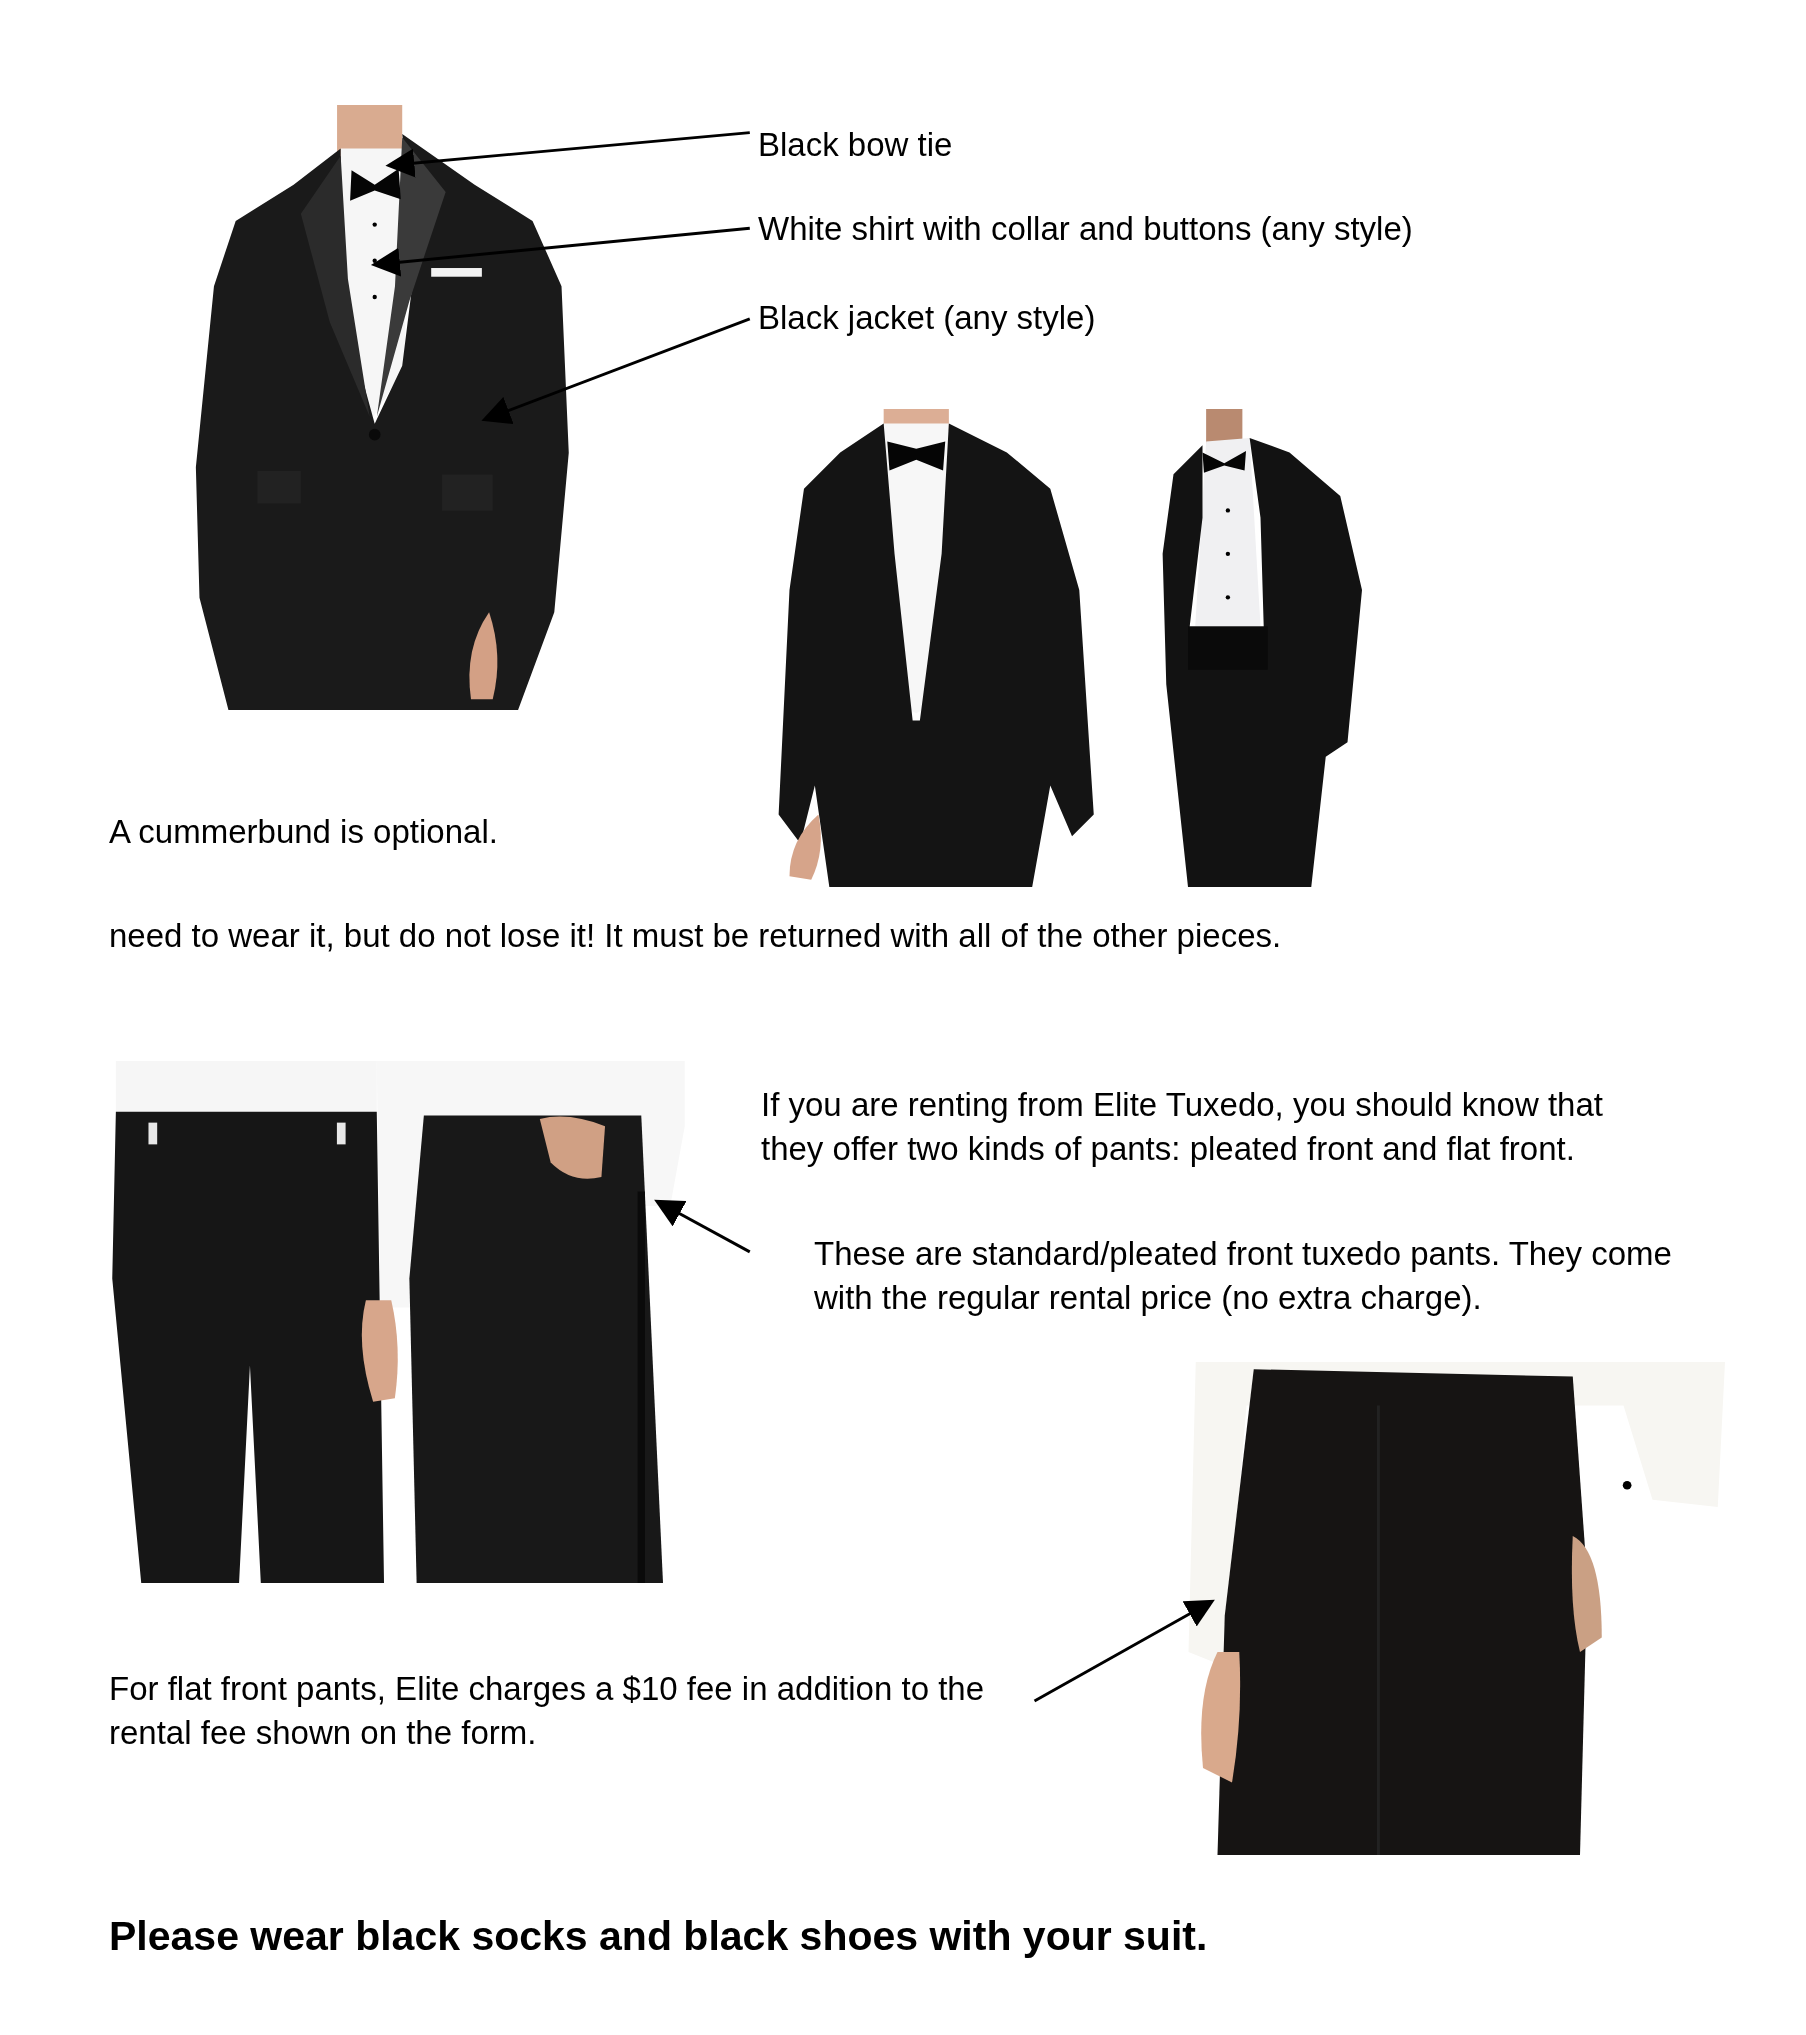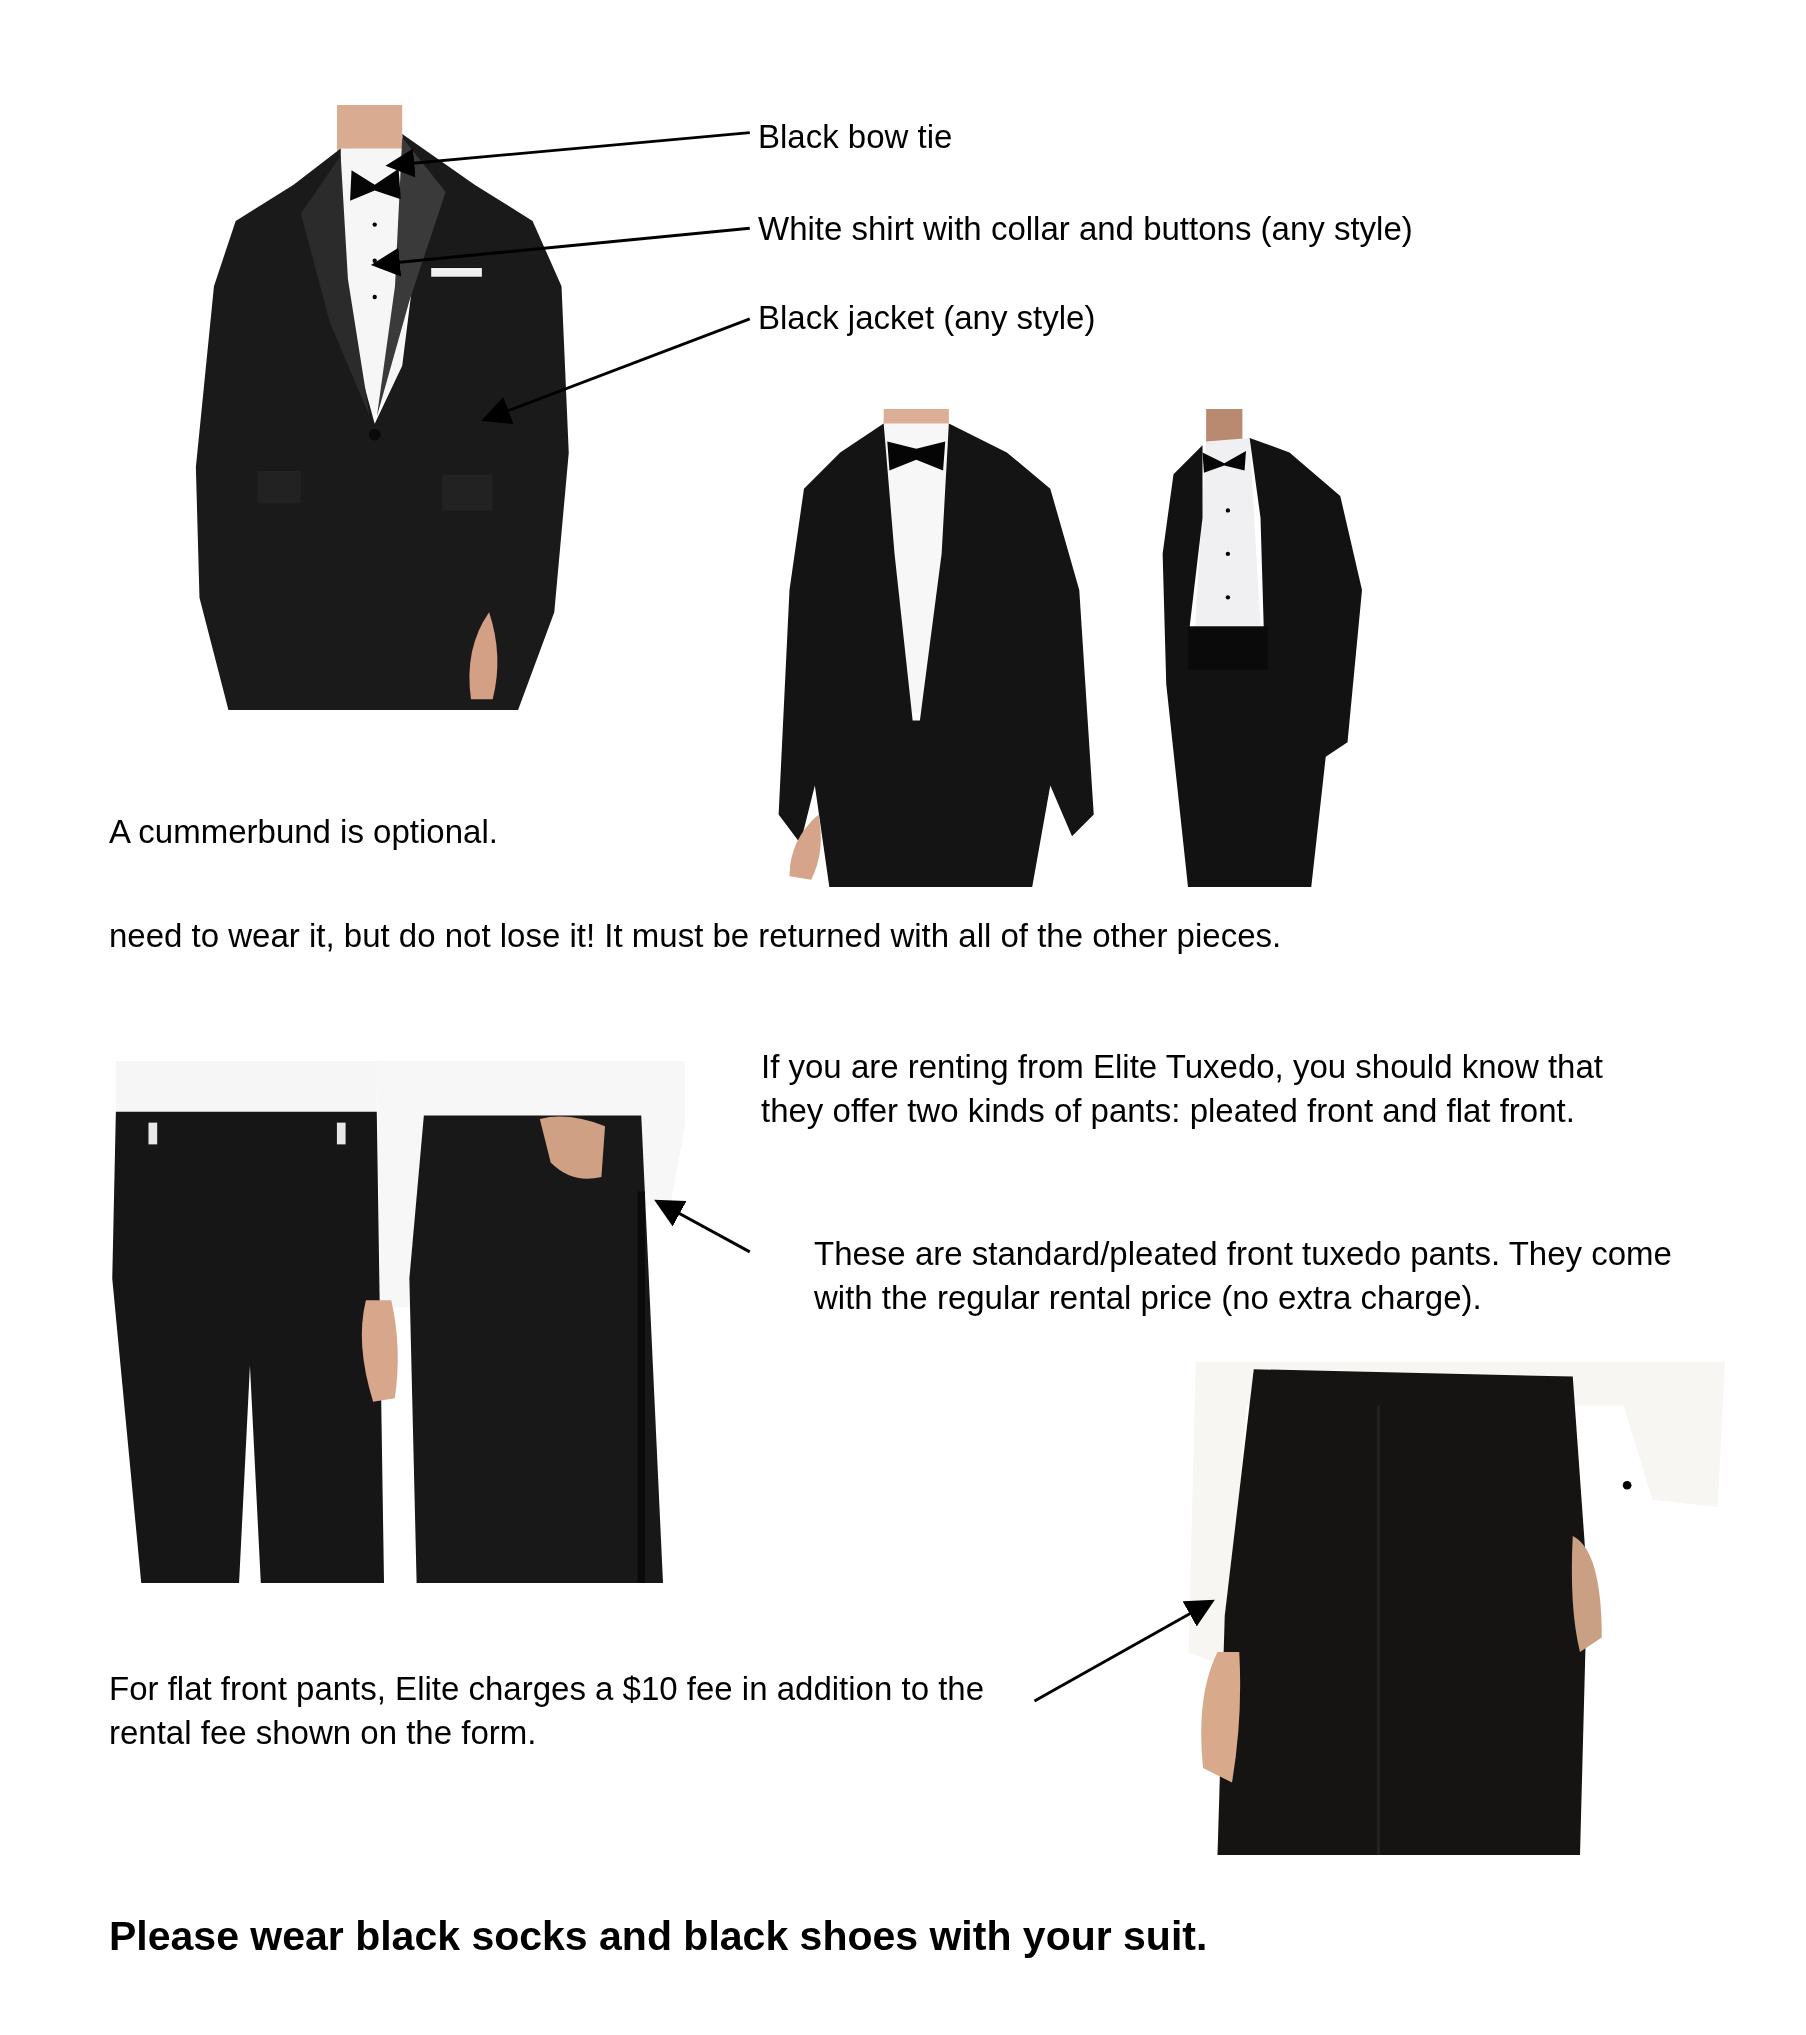--- a/index.html
+++ b/index.html
@@ -39,21 +39,21 @@
       <circle cx="262" cy="215" r="3" fill="#000"></circle>
       <circle cx="262" cy="265" r="3" fill="#000"></circle>
 
     <rect x="100" y="505" width="60" height="45" fill="#222"></rect>
     <rect x="355" y="510" width="70" height="50" fill="#222"></rect>
 
     <path d="M420 700 q20 60 5 120 l-30 0 q-10 -70 25 -120 z" fill="#d3a085"></path>
   </svg>
 </div>
 
-<div class="abs label" style="left:758px; top:120px;text-align:right;">Black bow tie</div>
+<div class="abs label" style="left:758px; top:128px;text-align:right;">Black bow tie</div>
 <div class="abs label" style="left:758px; top:212px;">White shirt with collar and buttons (any style)</div>
 <div class="abs label" style="left:758px; top:301px;">Black jacket (any style)</div>
 
 <div class="photo" style="left:775px; top:409px; width:326px; height:478px;">
   <svg viewBox="0 0 450 660" preserveAspectRatio="none">
     <rect width="450" height="660" fill="#fff"></rect>
     <path d="M150 0 h90 v30 h-90 z" fill="#dcae95"></path>
     <path d="M150 20 L240 20 L235 400 L195 420 L155 400 Z" fill="#f7f7f7"></path>
     <path d="M150 20 L90 60 L40 110 L20 250 L5 560 L35 600 L55 520 L75 660 L355 660 L380 520 L410 590 L440 560 L420 250 L380 110 L320 60 L240 20 L230 200 L200 430 L190 430 L165 200 Z" fill="#141414"></path>
     <path d="M155 45 L195 55 L235 45 L232 85 L195 70 L158 85 Z" fill="#050505"></path>
@@ -92,21 +92,21 @@
     <rect x="320" y="85" width="12" height="30" fill="#e8e8e8"></rect>
 
     <path d="M440 75 L740 75 L770 720 L430 720 L420 300 Z" fill="#181818"></path>
     <rect x="735" y="180" width="10" height="540" fill="#0a0a0a"></rect>
 
     <path d="M360 330 q-15 60 10 140 l30 -5 q10 -70 -5 -135 z" fill="#d7a68b"></path>
     <path d="M600 80 q40 -10 90 10 l-5 70 q-40 10 -70 -20 z" fill="#d0a084"></path>
   </svg>
 </div>
 
-<div class="abs para" style="left:761px; top:1045px; width:1014px;">
+<div class="abs para" style="left:761px; top:1083px; width:1014px;">
   <div>If you are renting from Elite Tuxedo, you should know that</div>
   <div>they offer two kinds of pants:  pleated front and flat front.</div>
 </div>
 <div class="abs para" style="left:804px; top:1232px; width:1029px;margin-left:10px;">
   <div>These are standard/pleated front tuxedo pants. They come</div>
   <div>with the regular rental price (no extra charge).</div>
 </div>
 
 <div class="photo" style="left:1145px; top:1362px; width:580px; height:493px;">
   <svg viewBox="0 0 800 680" preserveAspectRatio="none">

